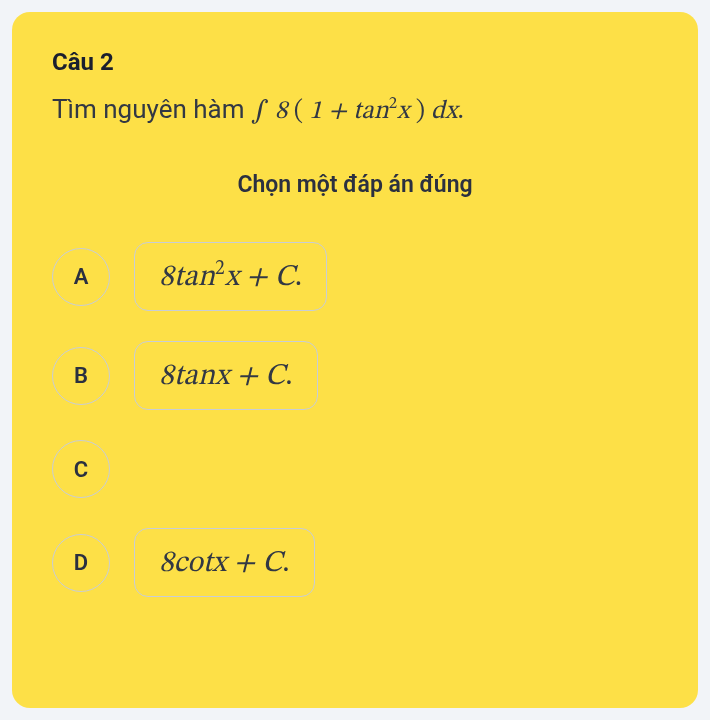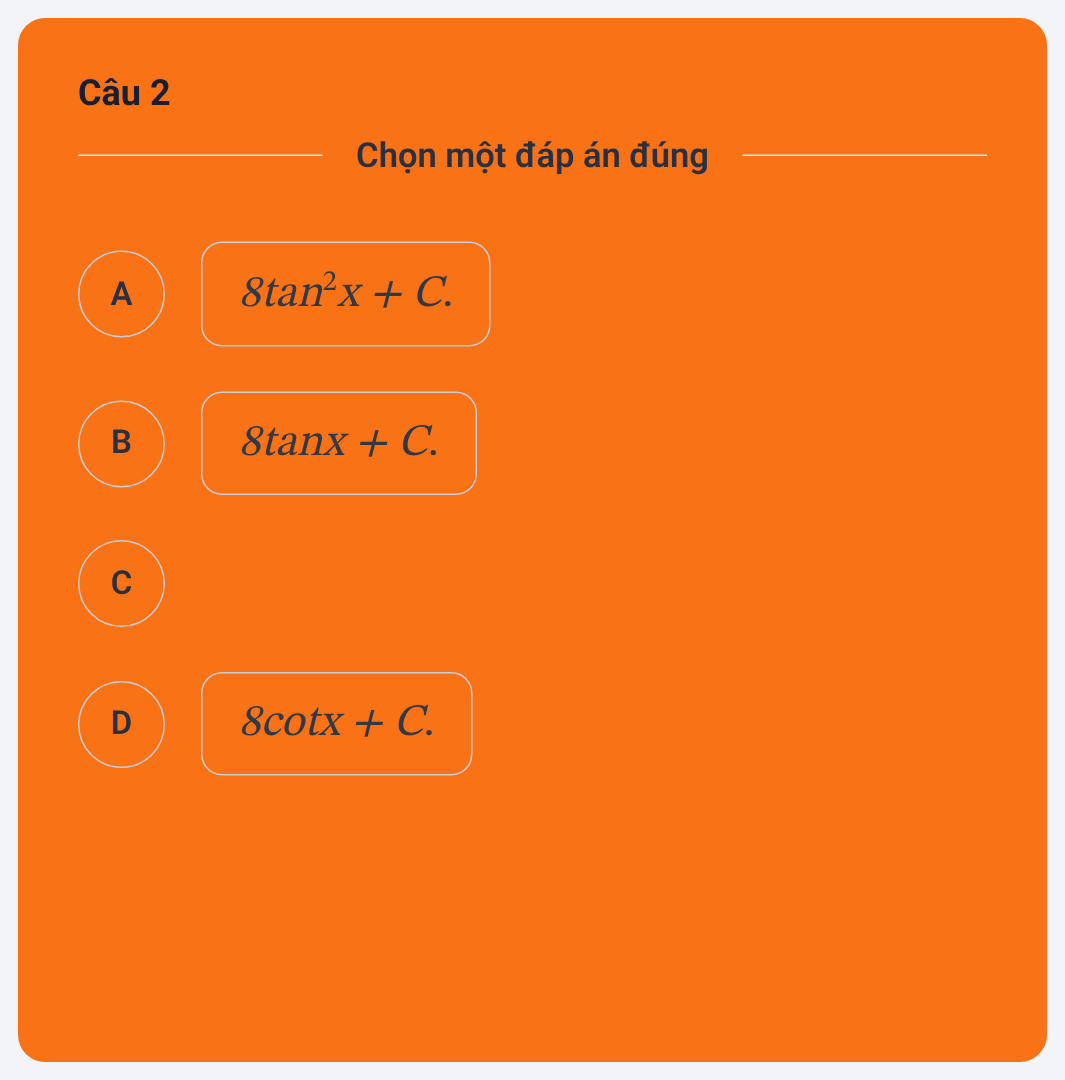--- a/index.html
+++ b/index.html
@@ -4,21 +4,21 @@
 <style>
   * { box-sizing: border-box; margin: 0; padding: 0; }
   body {
     width: 710px;
     height: 720px;
     background: #f2f4f8;
     font-family: -apple-system, BlinkMacSystemFont, "Segoe UI", Roboto, Arial, sans-serif;
     padding: 12px;
   }
   .card {
-    background: #f97316;
+    background: #fde047;
     border-radius: 18px;
     padding: 36px 40px 40px 40px;
     width: 100%;
     height: 100%;
   }
   .q-title {
     font-size: 24px;
     font-weight: 700;
     color: #1a1f2e;
     margin-bottom: 14px;
@@ -32,20 +32,21 @@
   .math {
     font-family: "Cambria Math", "STIX Two Math", "Latin Modern Math", Georgia, serif;
     font-style: italic;
   }
   .math .up { font-style: normal; }
   sup { font-size: 0.65em; vertical-align: super; font-style: normal; }
   .divider-row {
     display: flex;
     align-items: center;
     margin-bottom: 44px;
+    flex-direction: column;
   }
   .line {
     flex: 1;
     height: 1px;
     background: #e0e4eb;
   }
   .divider-text {
     padding: 0 22px;
     font-size: 23px;
     font-weight: 600;
@@ -83,20 +84,24 @@
   }
   .answer-box .math { color: #323844; }
 </style>
 </head>
 <body>
 
 <div class="card">
 
   <div class="q-title">Câu 2</div>
 
+  <div class="q-prompt">
+    <span>Tìm nguyên hàm </span>
+    <span class="math"><span class="up">∫</span> 8 <span class="up">(</span> 1 + <i>tan</i><sup>2</sup><i>x</i> <span class="up">)</span> <i>dx</i><span class="up">.</span></span>
+  </div>
 
   <div class="divider-row">
     <div class="line"></div>
     <div class="divider-text">Chọn một đáp án đúng</div>
     <div class="line"></div>
   </div>
 
   <div class="options">
 
     <div class="option-row">

